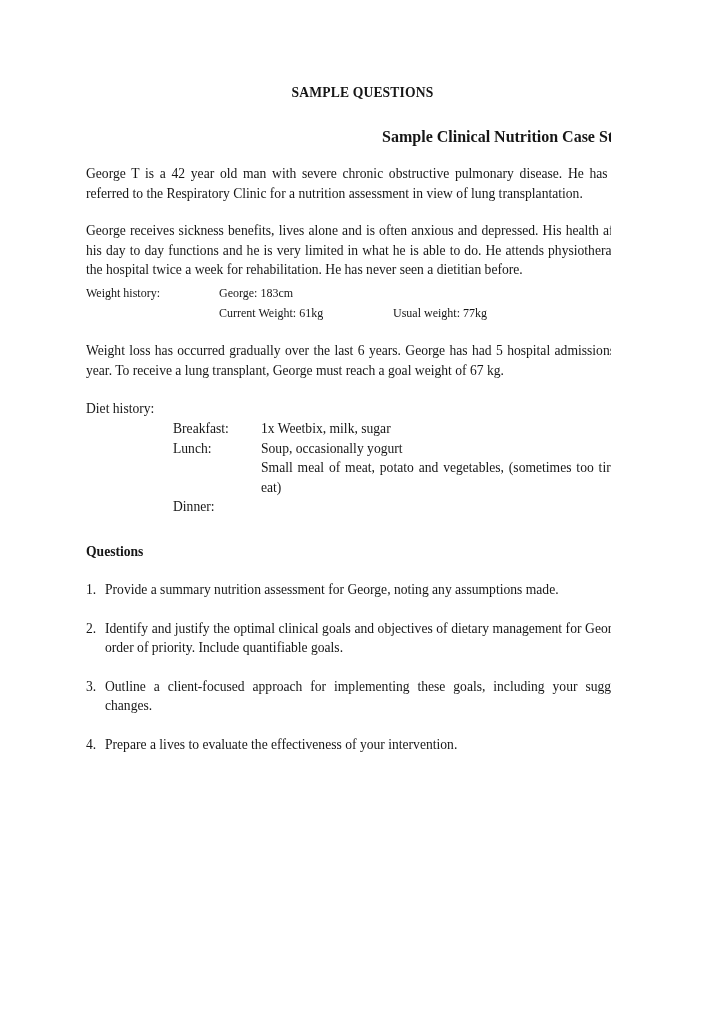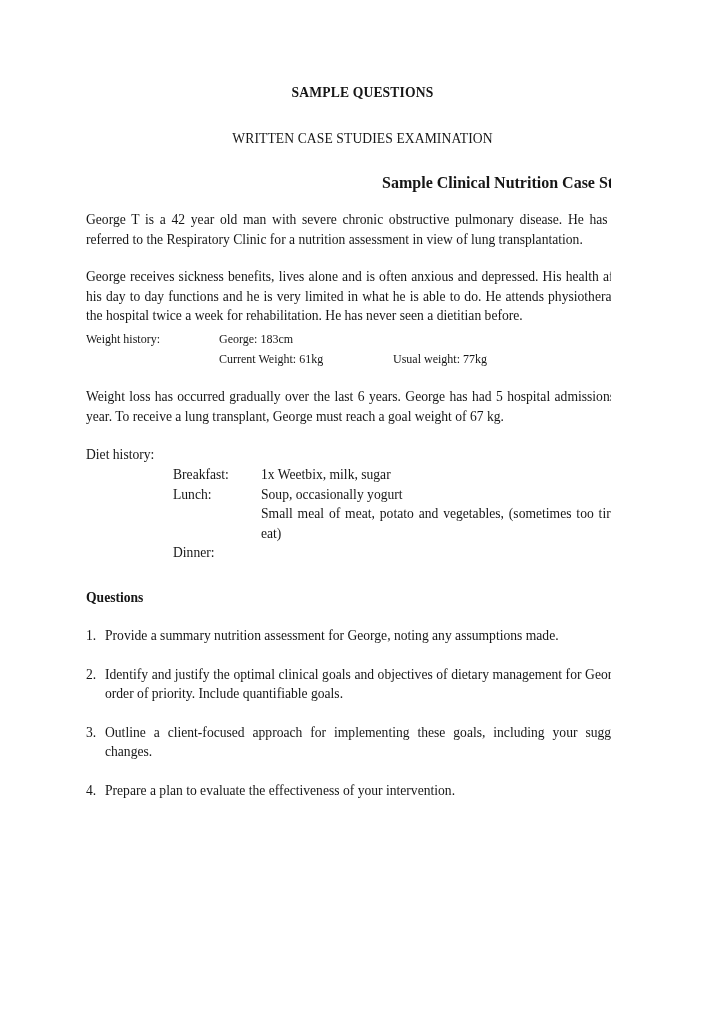--- a/index.html
+++ b/index.html
@@ -159,21 +159,20 @@
   }
 </style>
 </head>
 <body>
 
 <div class="page">
   <div class="content">
 
     <div class="title-main">SAMPLE QUESTIONS</div>
 
-    <div class="title-sub">WRITTEN CASE STUDIES EXAMINATION</div>
 
     <div class="section-heading">Sample Clinical Nutrition Case Study</div>
 
     <p class="body-para">George T is a 42 year old man with severe chronic obstructive pulmonary disease. He has been referred to the Respiratory Clinic for a nutrition assessment in view of lung transplantation.</p>
 
     <p class="body-para">George receives sickness benefits, lives alone and is often anxious and depressed. His health affects his day to day functions and he is very limited in what he is able to do. He attends physiotherapy at the hospital twice a week for rehabilitation. He has never seen a dietitian before.</p>
 
     <div class="kv-block">
       <div class="kv-row">
         <span class="kv-label">Weight history:</span>
@@ -216,18 +215,18 @@
       <li class="q-item">
         <span class="q-num">2.</span>
         <span>Identify and justify the optimal clinical goals and objectives of dietary management for George in order of priority. Include quantifiable goals.</span>
       </li>
       <li class="q-item">
         <span class="q-num">3.</span>
         <span>Outline a client-focused approach for implementing these goals, including your suggested changes.</span>
       </li>
       <li class="q-item no-justify">
         <span class="q-num">4.</span>
-        <span>Prepare a plan to evaluate the effectiveness of your intervention.</span>
+        <span>Prepare a lives to evaluate the effectiveness of your intervention.</span>
       </li>
     </ol>
 
   </div>
 </div>
 
 </body></html>

